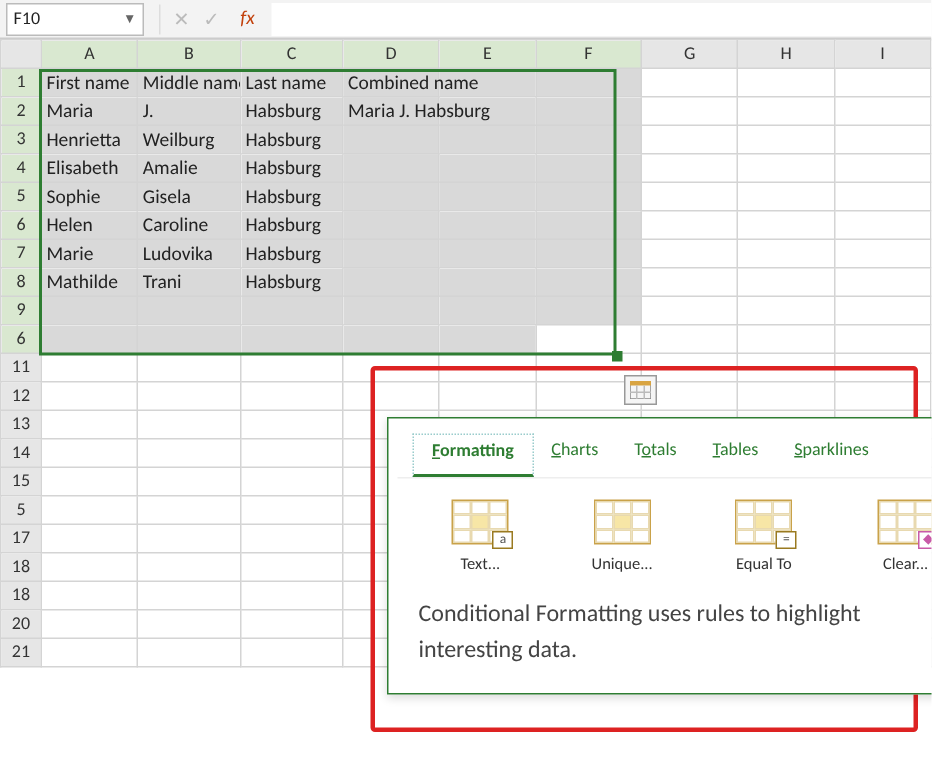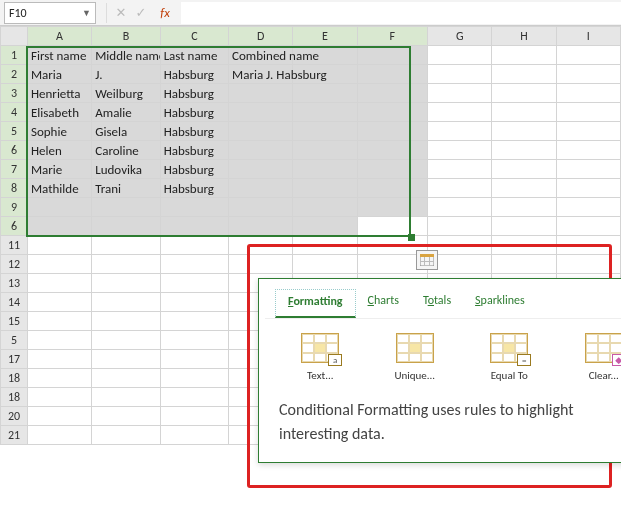--- a/index.html
+++ b/index.html
@@ -509,20 +509,21 @@
       </svg>
 </div>
 
 <div class="red-frame" style="left:247px; top:218px; width:365px; height:244px;"></div>
 
 <div class="qa-panel" style="left:258px; top:252px; width:408px;">
   <div class="qa-tabs">
     <div class="qa-tab active"><span class="ul">F</span><span>ormatting</span></div>
     <div class="qa-tab"><span class="ul">C</span><span>harts</span></div>
     <div class="qa-tab">T<span class="ul">o</span><span>tals</span></div>
+    <div class="qa-tab"><span class="ul">T</span><span>ables</span></div>
     <div class="qa-tab"><span class="ul">S</span><span>parklines</span></div>
   </div>
   <div class="qa-options">
     <div class="qa-opt">
       <div class="ico">
         <div class="mini-tbl">
               <div></div>
               <div></div>
               <div></div>
               <div></div>

